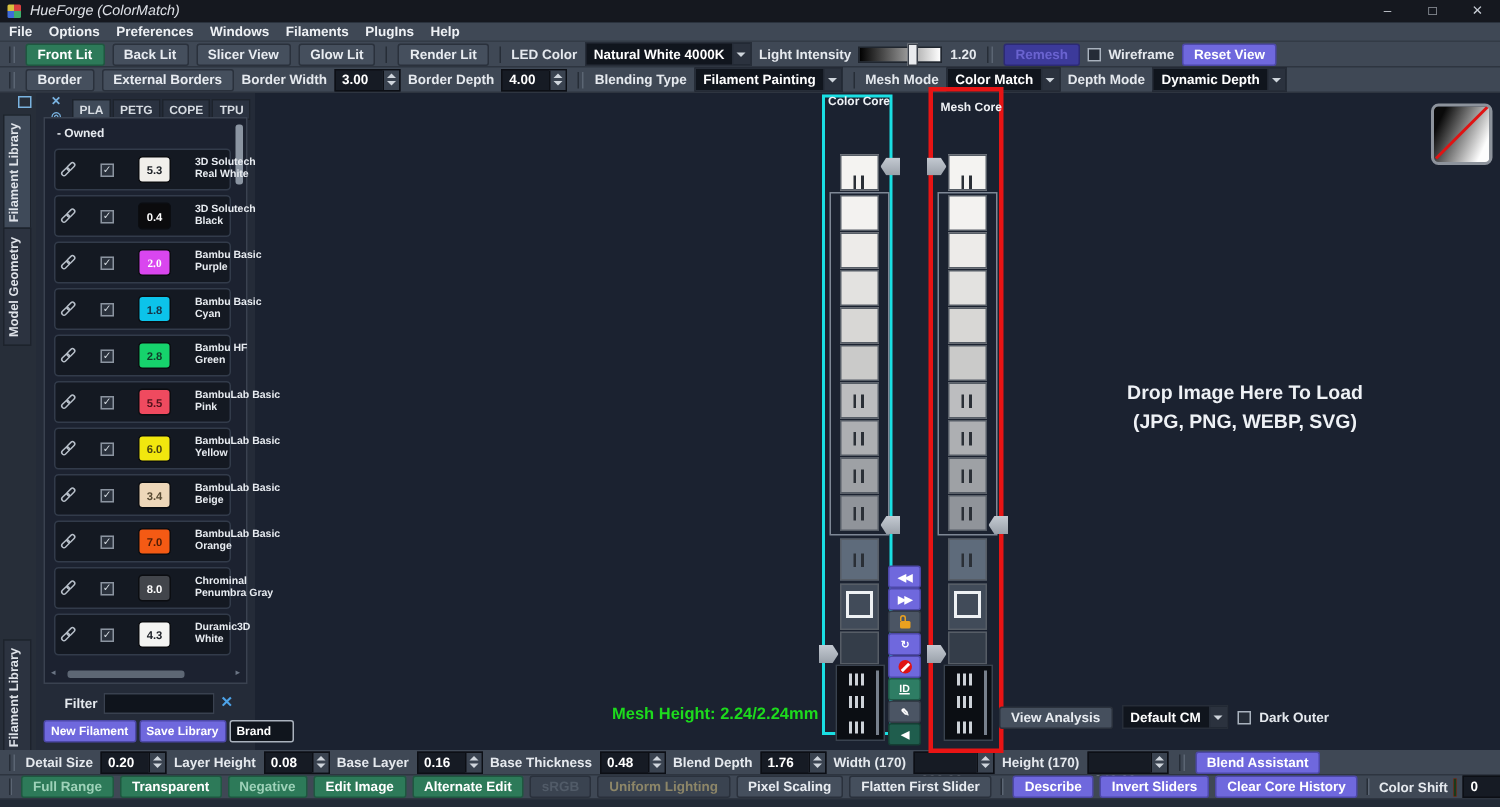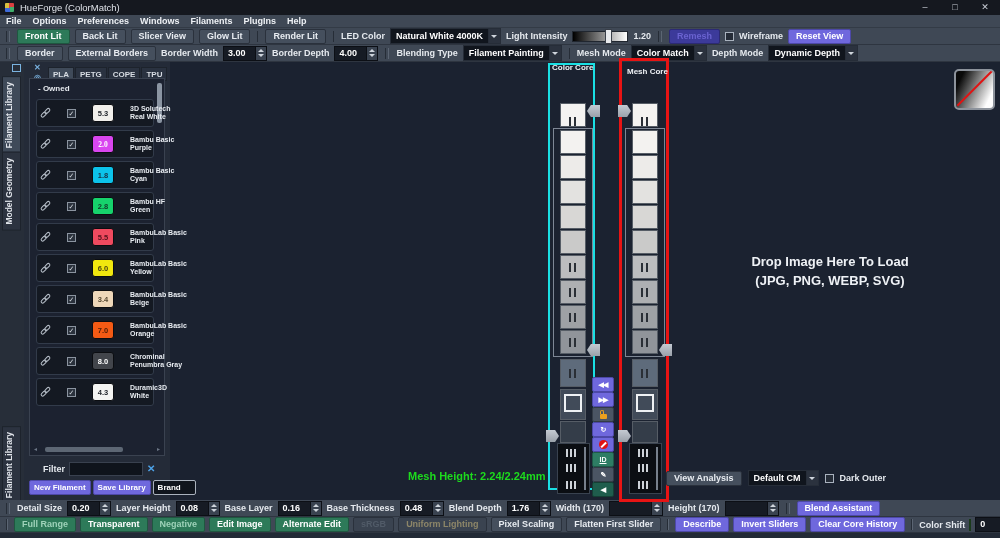--- a/index.html
+++ b/index.html
@@ -2,21 +2,21 @@
 <html><head>
 <meta charset="utf-8">
 <style>
   html,body{margin:0;padding:0;background:#000;}
   .app{position:relative;width:1000px;height:538px;overflow:hidden;background:#1b2230;
        font-family:"Liberation Sans",sans-serif;-webkit-font-smoothing:antialiased;color:#e6eaef;}
   .band{position:absolute;left:0;width:1000px;}
   
   .titlebar{top:0;height:15px;background:#15181f;display:flex;align-items:center;padding:0 0 0 5px;box-sizing:border-box;}
   .appicon{width:9px;height:9px;margin-right:6px;background:conic-gradient(#d94040 0 25%,#3fae6b 0 50%,#3f6bd9 0 75%,#d9c13f 0);border-radius:1px;}
-  .apptitle{font-size:9.5px;color:#dfe2e8;}
+  .apptitle{font-size:9.5px;color:#dfe2e8;font-style:italic;}
   .wctrls{margin-left:auto;display:flex;height:15px;}
   .wctrl{width:30px;text-align:center;font-size:9px;line-height:15px;color:#c9ced6;}
   
   .menubar{top:15px;height:13px;background:#3f4855;display:flex;align-items:center;gap:11px;padding:0 6px;box-sizing:border-box;border-bottom:1px solid #333b46;}
   .menuitem{font-size:9px;font-weight:bold;color:#eef1f5;}
   
   .tb1{top:28px;height:17px;}
   .tb2{top:45px;height:17px;}
   .bb1{top:500px;height:17px;}
   .bb2{top:517px;height:16px;}
@@ -231,20 +231,32 @@
           <div class="frow">
             <span class="chain">
               <i></i>
               <i></i>
             </span>
             <span class="fcb">✓</span>
             <span class="fsw" style="background: rgb(241, 239, 235); color: rgb(32, 36, 42);">5.3</span>
             <div>
               <div class="fname">3D Solutech</div>
               <div class="fname">Real White</div>
+            </div>
+          </div>
+          <div class="frow">
+            <span class="chain">
+              <i></i>
+              <i></i>
+            </span>
+            <span class="fcb">✓</span>
+            <span class="fsw" style="background: rgb(11, 11, 13); color: rgb(255, 255, 255);">0.4</span>
+            <div>
+              <div class="fname">3D Solutech</div>
+              <div class="fname">Black</div>
             </div>
           </div>
           <div class="frow">
             <span class="chain">
               <i></i>
               <i></i>
             </span>
             <span class="fcb">✓</span>
             <span class="fsw" style="background: #d946ef; color: rgb(255, 255, 255); font-family: Liberation Serif, serif;">2.0</span>
             <div>

